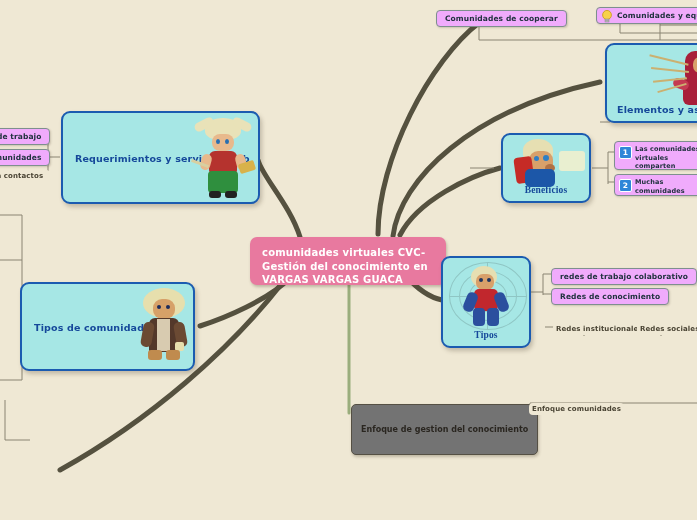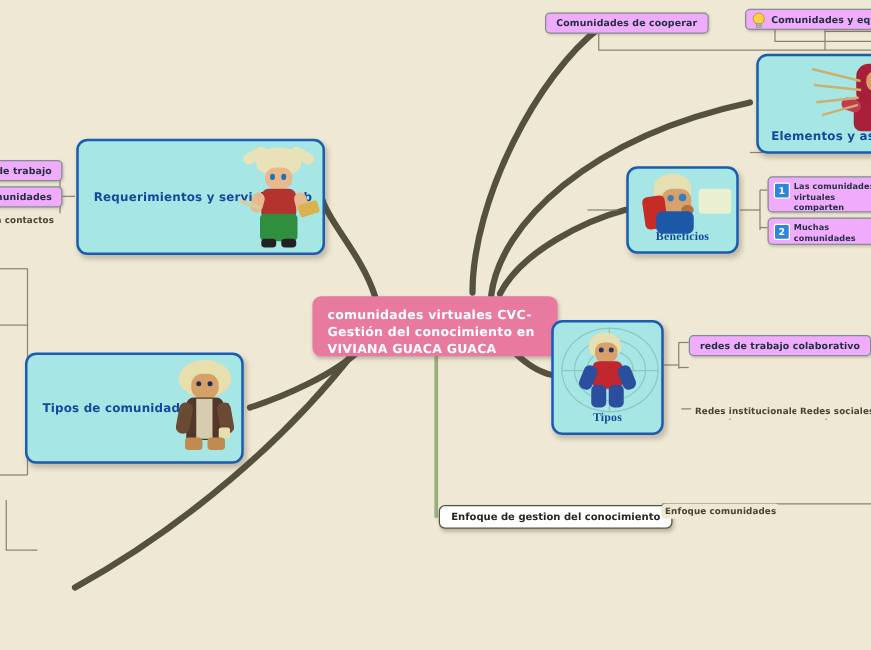--- a/index.html
+++ b/index.html
@@ -128,27 +128,27 @@
   }
   .bulb-icon {
     position: absolute;
     left: 4px;
     top: 2px;
     width: 12px;
     height: 13px;
   }
   .enfoque-node {
     position: absolute;
-    background: #ffffff;
+    background: #737373;
     border: 1px solid #555044;
     border-radius: 5px;
     color: #2a2620;
     font-weight: bold;
     font-size: 8px;
-    padding: 4px 9px;
+    padding: 20px 9px;
     white-space: nowrap;
     box-sizing: border-box;
     box-shadow: 1px 2px 3px rgba(80,70,50,0.30);
   }
 
   
   .char { position: absolute; }
   .char div { position: absolute; }
 </style>
 </head>
@@ -216,21 +216,21 @@
       <path d="M530,413 L530,403"></path>
       <path d="M530,403 L697,403"></path>
 
       <path d="M600,122 L610,122"></path>
     </g>
   </svg>
 
   <div class="root-node" style="left:250px; top:237px; width:196px; height:48px;">
     <div>comunidades virtuales CVC-</div>
     <div>Gestión del conocimiento en</div>
-    <div>VIVIANA GUACA GUACA</div>
+    <div>VARGAS VARGAS GUACA</div>
   </div>
 
   <div class="img-node" style="left:61px; top:111px; width:199px; height:93px;">
     <span class="label left-mid">Requerimientos y servicios web</span>
 
     <div class="char" style="left:128px; top:5px; width:64px; height:82px;">
       <div style="left:14px; top:0px; width:36px; height:22px; background:#e9e2b8; border-radius:50% 50% 40% 40%;"></div>
       <div style="left:3px; top:2px; width:20px; height:9px; background:#e9e2b8; transform:rotate(-28deg); border-radius:6px;"></div>
       <div style="left:41px; top:2px; width:20px; height:9px; background:#e9e2b8; transform:rotate(28deg); border-radius:6px;"></div>
       <div style="left:21px; top:16px; width:22px; height:17px; background:#e8b98c; border-radius:8px;"></div>
@@ -320,20 +320,21 @@
       <div style="left:38px; top:16px; width:4px; height:4px; background:#21355e; border-radius:50%;"></div>
       <div style="left:25px; top:27px; width:24px; height:22px; background:#c1272d; border-radius:5px;"></div>
       <div style="left:16px; top:30px; width:11px; height:20px; background:#2b4f9e; border-radius:5px; transform:rotate(22deg);"></div>
       <div style="left:47px; top:30px; width:11px; height:20px; background:#2b4f9e; border-radius:5px; transform:rotate(-22deg);"></div>
       <div style="left:24px; top:46px; width:12px; height:18px; background:#2b4f9e; border-radius:4px;"></div>
       <div style="left:38px; top:46px; width:12px; height:18px; background:#2b4f9e; border-radius:4px;"></div>
     </div>
   </div>
 
   <div class="pill" style="left:551px; top:268px;">redes de trabajo colaborativo</div>
+  <div class="pill" style="left:551px; top:288px;">Redes de conocimiento</div>
   <div class="pill plain" style="left:553px; top:323px;">Redes institucionales</div>
   <div class="pill plain" style="left:637px; top:323px;">Redes sociales</div>
 
   <div class="pill" style="left:436px; top:10px;">Comunidades de cooperar</div>
 
   <div class="pill withicon" style="left:596px; top:7px; width:120px; height:17px;">
     <svg class="bulb-icon" viewBox="0 0 12 13">
       <ellipse cx="6" cy="5" rx="4.4" ry="4.6" fill="#f7d14a" stroke="#c79a12" stroke-width="0.8"></ellipse>
       <rect x="4" y="9" width="4" height="3" fill="#b9b9b9" stroke="#8a8a8a" stroke-width="0.5"></rect>
       <line x1="4.2" y1="10.3" x2="7.8" y2="10.3" stroke="#8a8a8a" stroke-width="0.5"></line>

